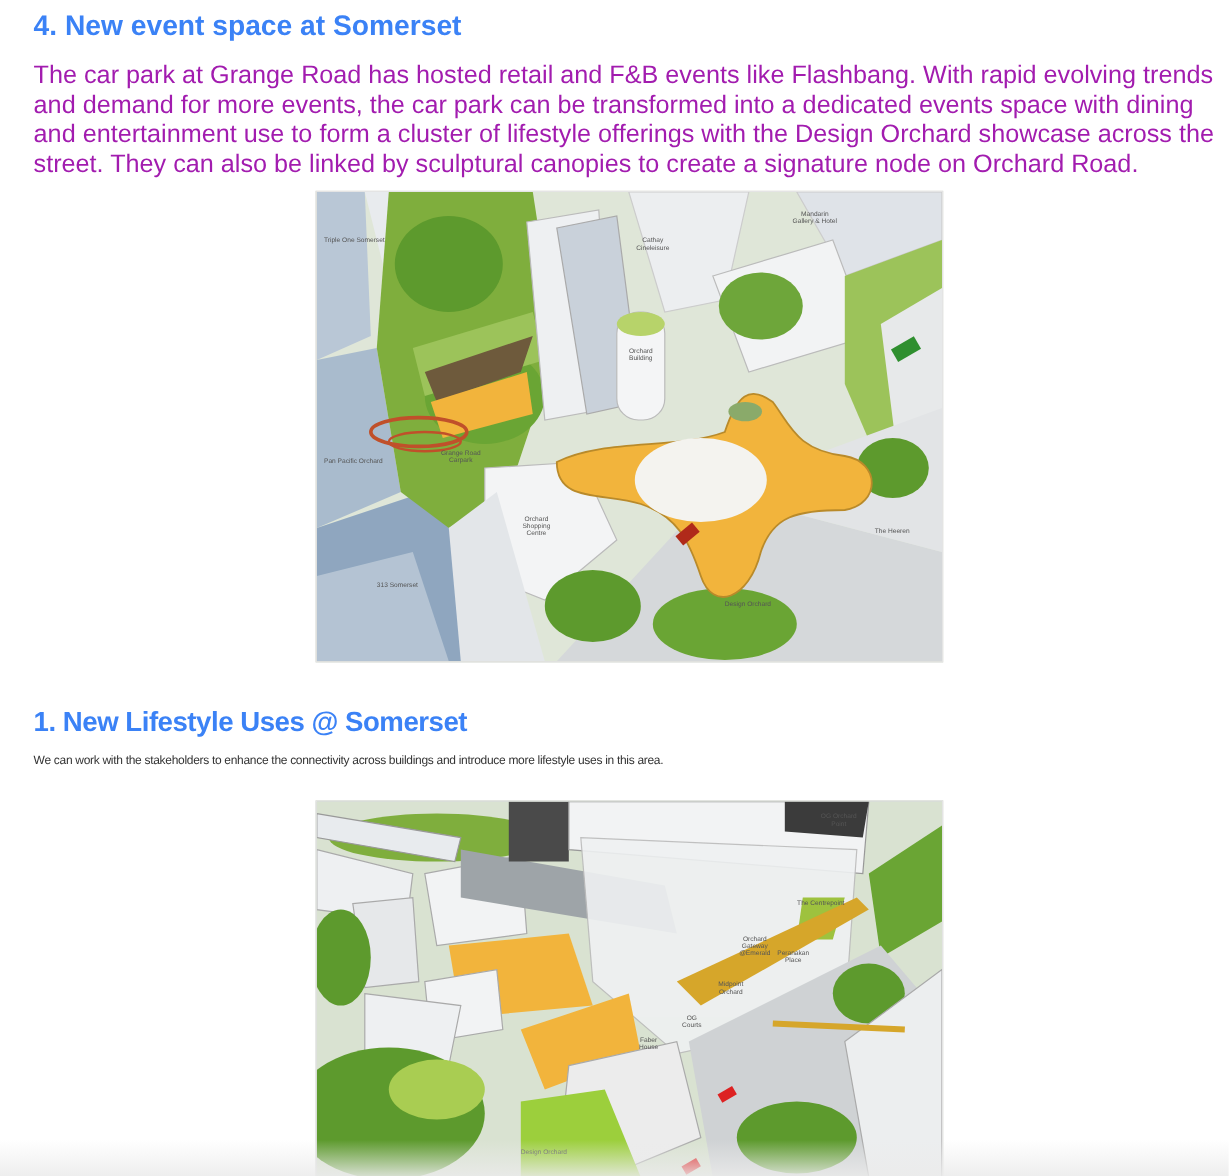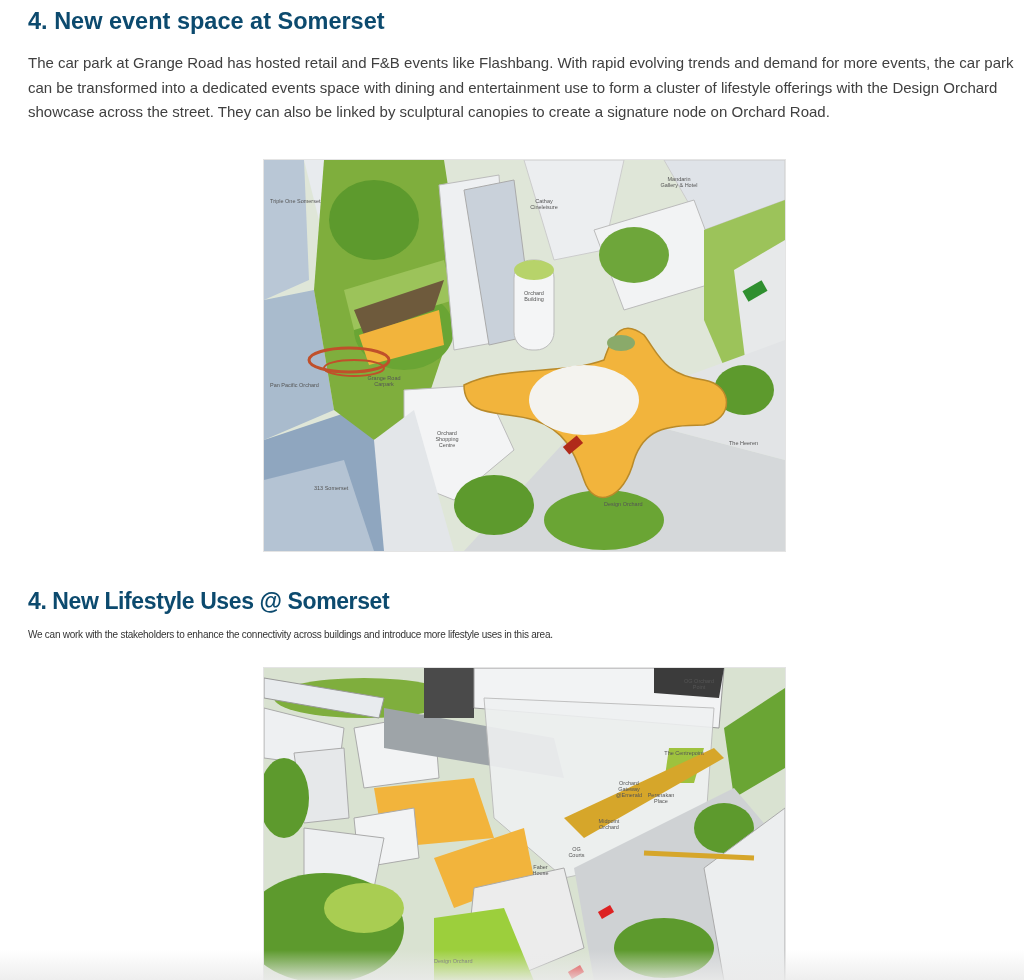--- a/index.html
+++ b/index.html
@@ -1,20 +1,20 @@
 <!DOCTYPE html>
 <html><head>
 <meta charset="utf-8">
 <style>
   html, body { margin:0; padding:0; background:#ffffff; }
   body { width:1024px; height:980px; overflow:hidden; position:relative;
          font-family:"Liberation Sans", sans-serif; color:#2b2b2b; }
-  h2 { margin:0; font-weight:bold; color:#0c4a6e; }
+  h2 { margin:0; font-weight:bold; color:#3b82f6; }
   .h4 { position:absolute; left:28px; top:8px; font-size:23.5px; letter-spacing:0px; }
-  .p4 { position:absolute; left:28px; top:51px; width:990px; font-size:15px; line-height:24.5px; color:#404040; }
+  .p4 { position:absolute; left:28px; top:51px; width:990px; font-size:21px; line-height:24.5px; color:#a21caf; }
   .h5 { position:absolute; left:28px; top:588px; font-size:23px; letter-spacing:-0.4px; }
   .p5 { position:absolute; left:28px; top:629px; font-size:10px; letter-spacing:-0.25px; color:#333; white-space:nowrap; }
   .fig { position:absolute; overflow:hidden; border:1px solid #e4e4e4; }
   .fig1 { left:263px; top:159px; width:521px; height:391px; background:#cfd8c8; }
   .fig2 { left:263px; top:667px; width:521px; height:313px; background:#c9d3c2; }
   .lbl { position:absolute; font-size:5.5px; line-height:6px; color:#555; text-align:center; font-family:"Liberation Sans", sans-serif; }
   .fade { position:absolute; left:0; right:0; bottom:0; height:30px;
           background:linear-gradient(to bottom, rgba(255,255,255,0), rgba(235,235,235,0.85)); pointer-events:none; }
 </style>
 </head>
@@ -74,21 +74,21 @@
   <span class="lbl" style="left:395px;top:16px;width:40px;">Mandarin Gallery &amp; Hotel</span>
   <span class="lbl" style="left:255px;top:130px;width:30px;">Orchard Building</span>
   <span class="lbl" style="left:6px;top:222px;">Pan Pacific Orchard</span>
   <span class="lbl" style="left:100px;top:215px;width:40px;">Grange Road Carpark</span>
   <span class="lbl" style="left:165px;top:270px;width:36px;">Orchard Shopping Centre</span>
   <span class="lbl" style="left:50px;top:325px;">313 Somerset</span>
   <span class="lbl" style="left:465px;top:280px;">The Heeren</span>
   <span class="lbl" style="left:340px;top:341px;">Design Orchard</span>
 </div>
 
-<h2 class="h5">4. New Lifestyle Uses @ Somerset</h2>
+<h2 class="h5">1. New Lifestyle Uses @ Somerset</h2>
 <p class="p5" style="margin:0">We can work with the stakeholders to enhance the connectivity across buildings and introduce more lifestyle uses in this area.</p>
 
 <div class="fig fig2" aria-label="Aerial illustration of new lifestyle uses around Somerset">
   <svg width="521" height="313" viewBox="0 0 521 313">
     <rect width="521" height="313" fill="#d9e2d1"></rect>
     <ellipse cx="100" cy="30" rx="90" ry="20" fill="#7fae3d"></ellipse>
     <polygon points="0,10 120,30 115,50 0,30" fill="#e8ebee" stroke="#999"></polygon>
     <polygon points="0,40 80,60 75,100 0,90" fill="#eef0f2" stroke="#aaa"></polygon>
     <polygon points="30,85 80,80 85,150 40,155" fill="#e6e8ea" stroke="#aaa"></polygon>
     <ellipse cx="20" cy="130" rx="25" ry="40" fill="#5d9a2d"></ellipse>

